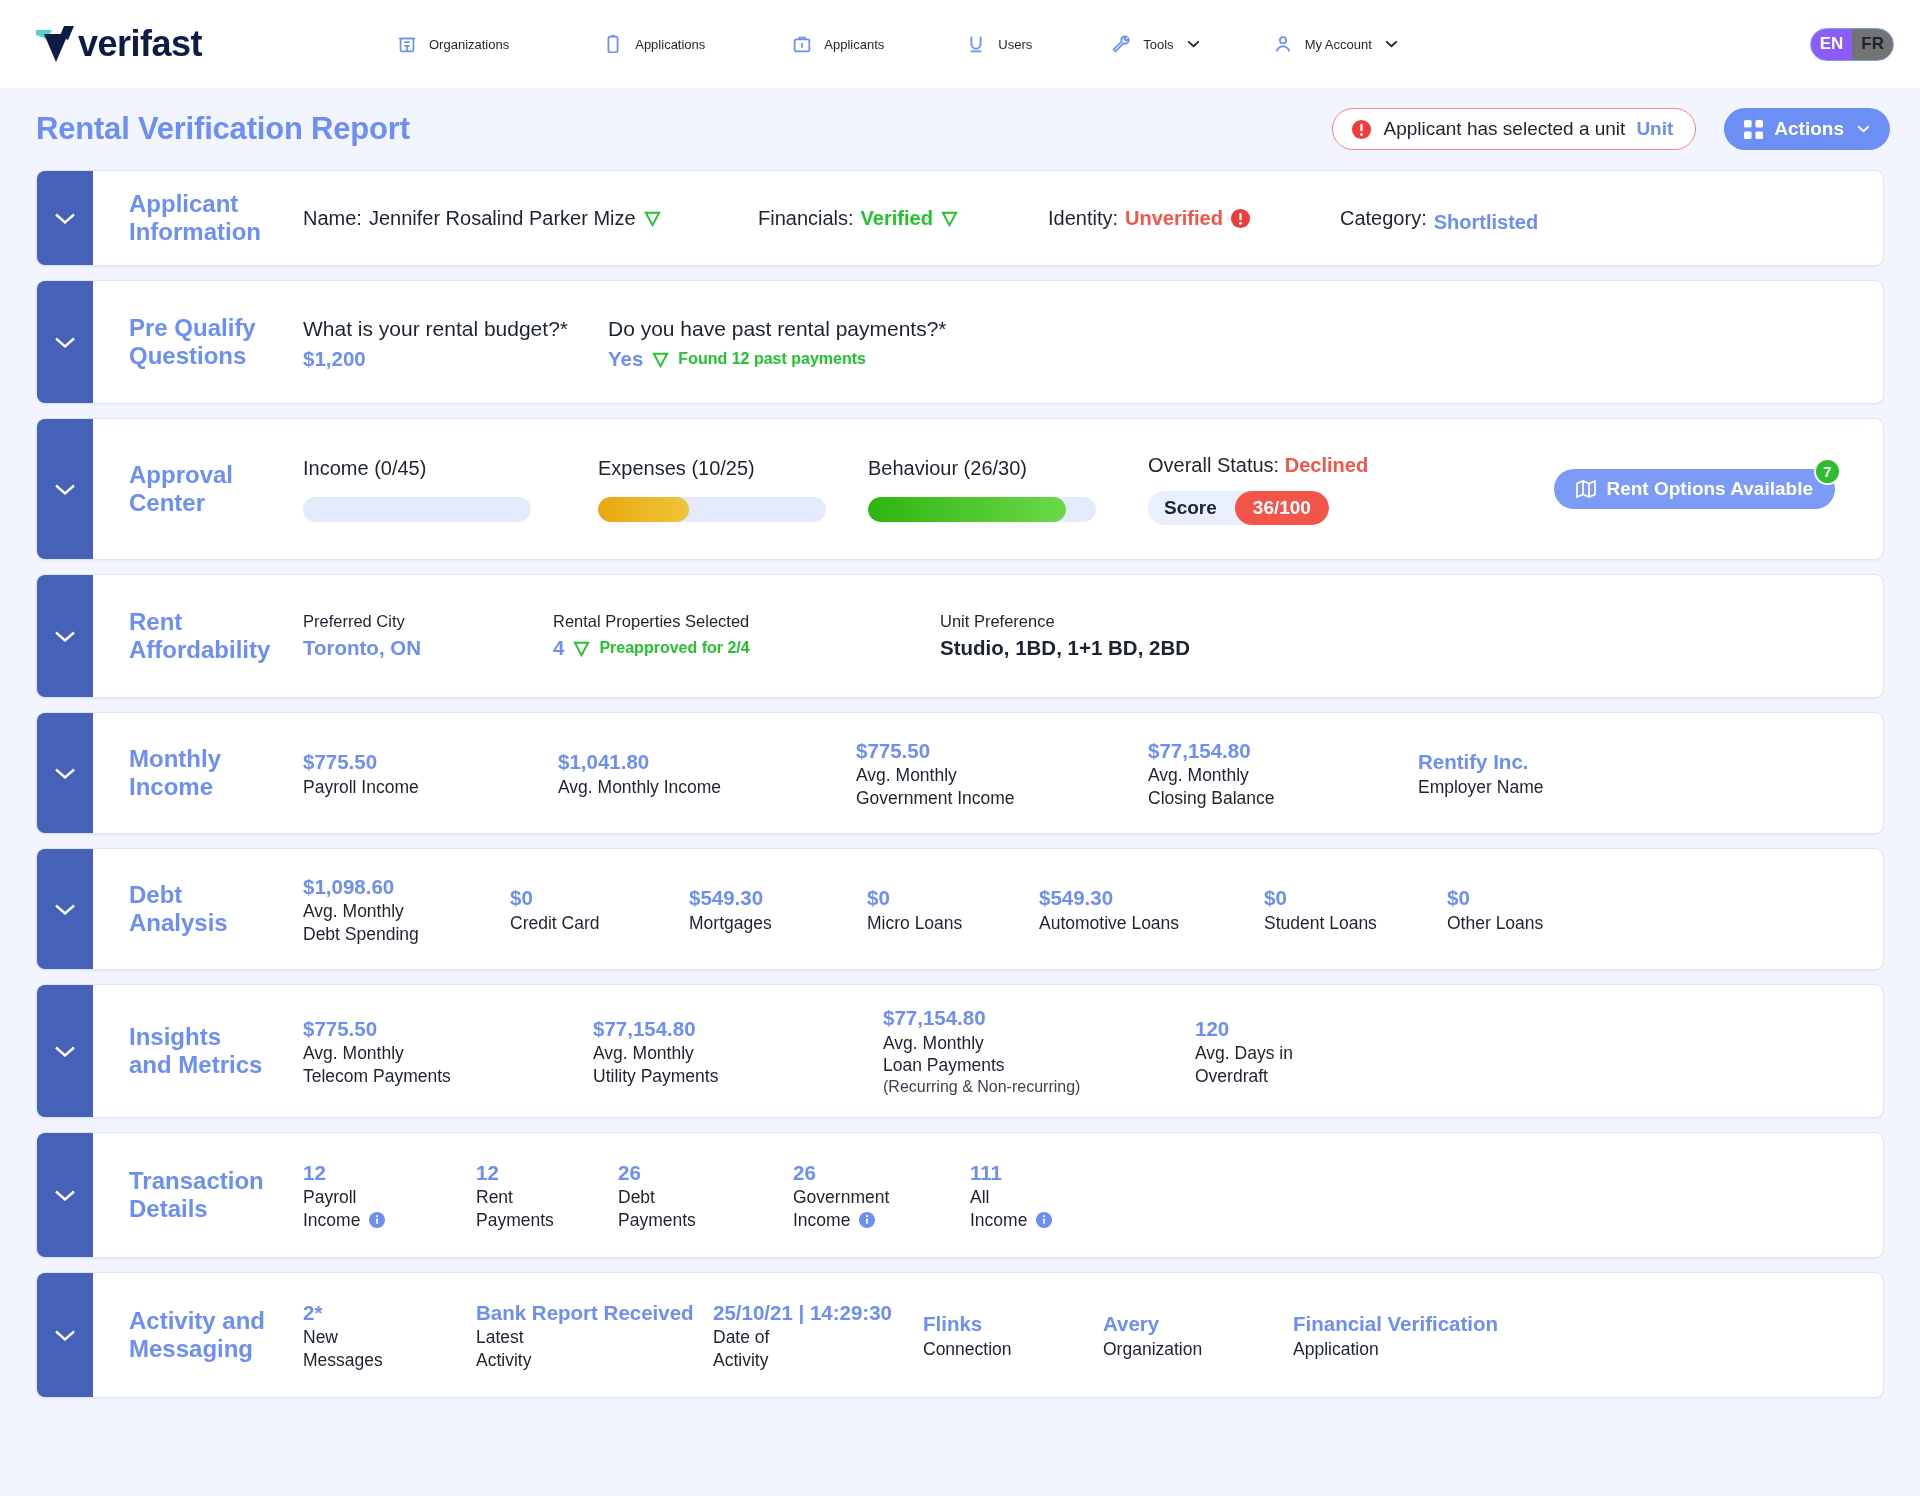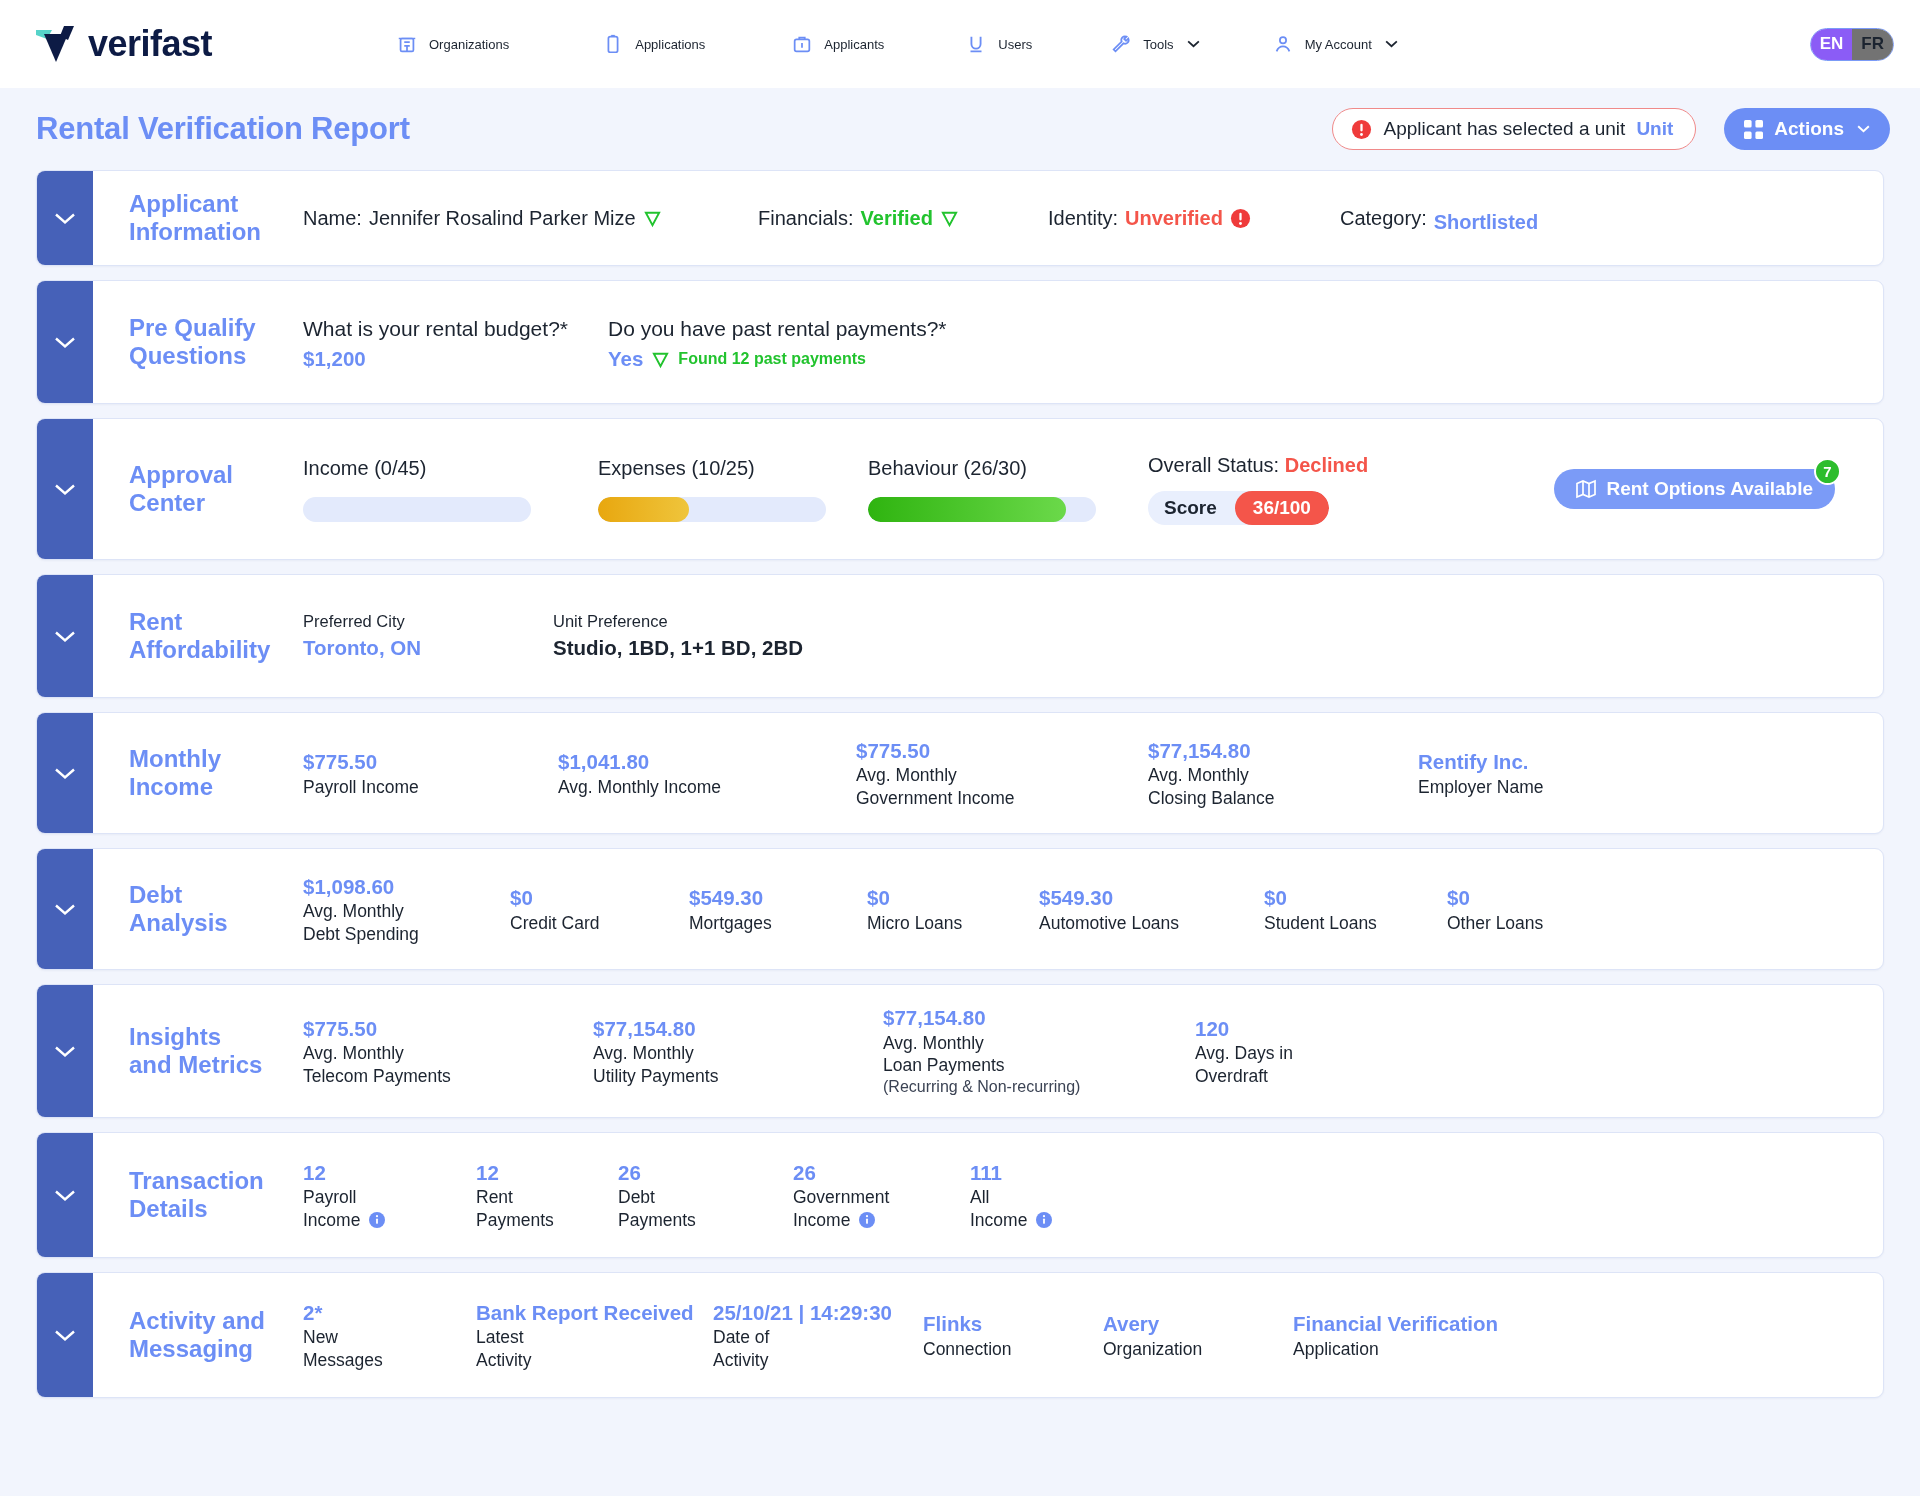--- a/index.html
+++ b/index.html
@@ -12,21 +12,21 @@
 
   
   .topnav {
     height: 88px;
     background: #ffffff;
     display: flex;
     align-items: center;
     padding: 0 26px 0 34px;
     position: relative;
   }
-  .logo-wrap { display: flex; align-items: center; gap: 10px; width: 300px; }
+  .logo-wrap { display: flex; align-items: center; width: 300px; }
   .logo-mark { width: 44px; height: 40px; flex: none; }
   .logo-text { font-size: 36px; font-weight: 700; color: #0d1b45; letter-spacing: -0.5px; }
 
   .nav-items { display: flex; align-items: center; gap: 0; flex: 1; padding-left: 62px; }
   .nav-item {
     display: flex; align-items: center; gap: 11px;
     font-size: 13px; color: #1c2430; font-weight: 500;
     cursor: pointer; white-space: nowrap;
   }
   .nav-item .nicon { width: 22px; height: 22px; flex: none; display: block; }
@@ -389,20 +389,30 @@
     <div class="sec-body" style="min-height:122px">
       <div class="sec-label">
         <div>Rent</div>
         <div>Affordability</div>
       </div>
       <div class="sec-content">
         <div class="ra" style="width:250px">
           <div class="cap">Preferred City</div>
           <div class="big">Toronto, ON</div>
         </div>
+        <div class="ra" style="width:387px">
+          <div class="cap">Rental Properties Selected</div>
+          <div class="big">
+            <span>4</span>
+            <svg class="tickmark" viewBox="0 0 20 20" fill="none" stroke="#22c32e" stroke-width="2">
+                <path d="M3 4h14l-7 13z"></path>
+              </svg>
+            <span class="found">Preapproved for 2/4</span>
+          </div>
+        </div>
         <div class="ra">
           <div class="cap">Unit Preference</div>
           <div class="plain">Studio, 1BD, 1+1 BD, 2BD</div>
         </div>
       </div>
     </div>
   </div>
 
   <div class="section">
     <div class="sec-toggle">

